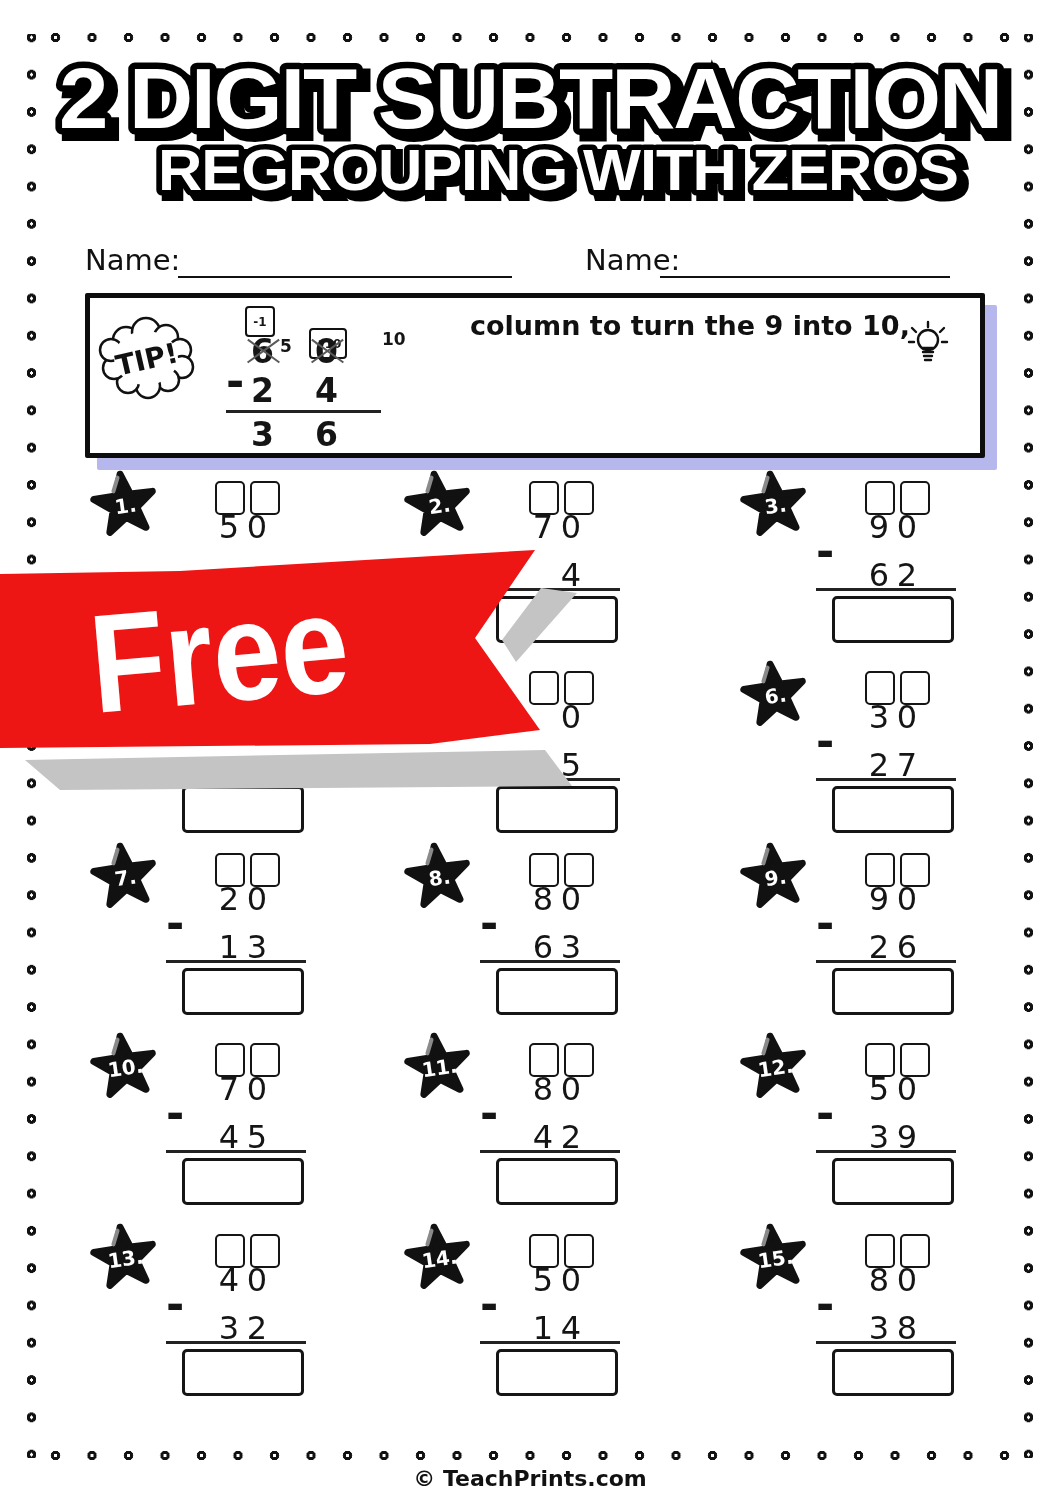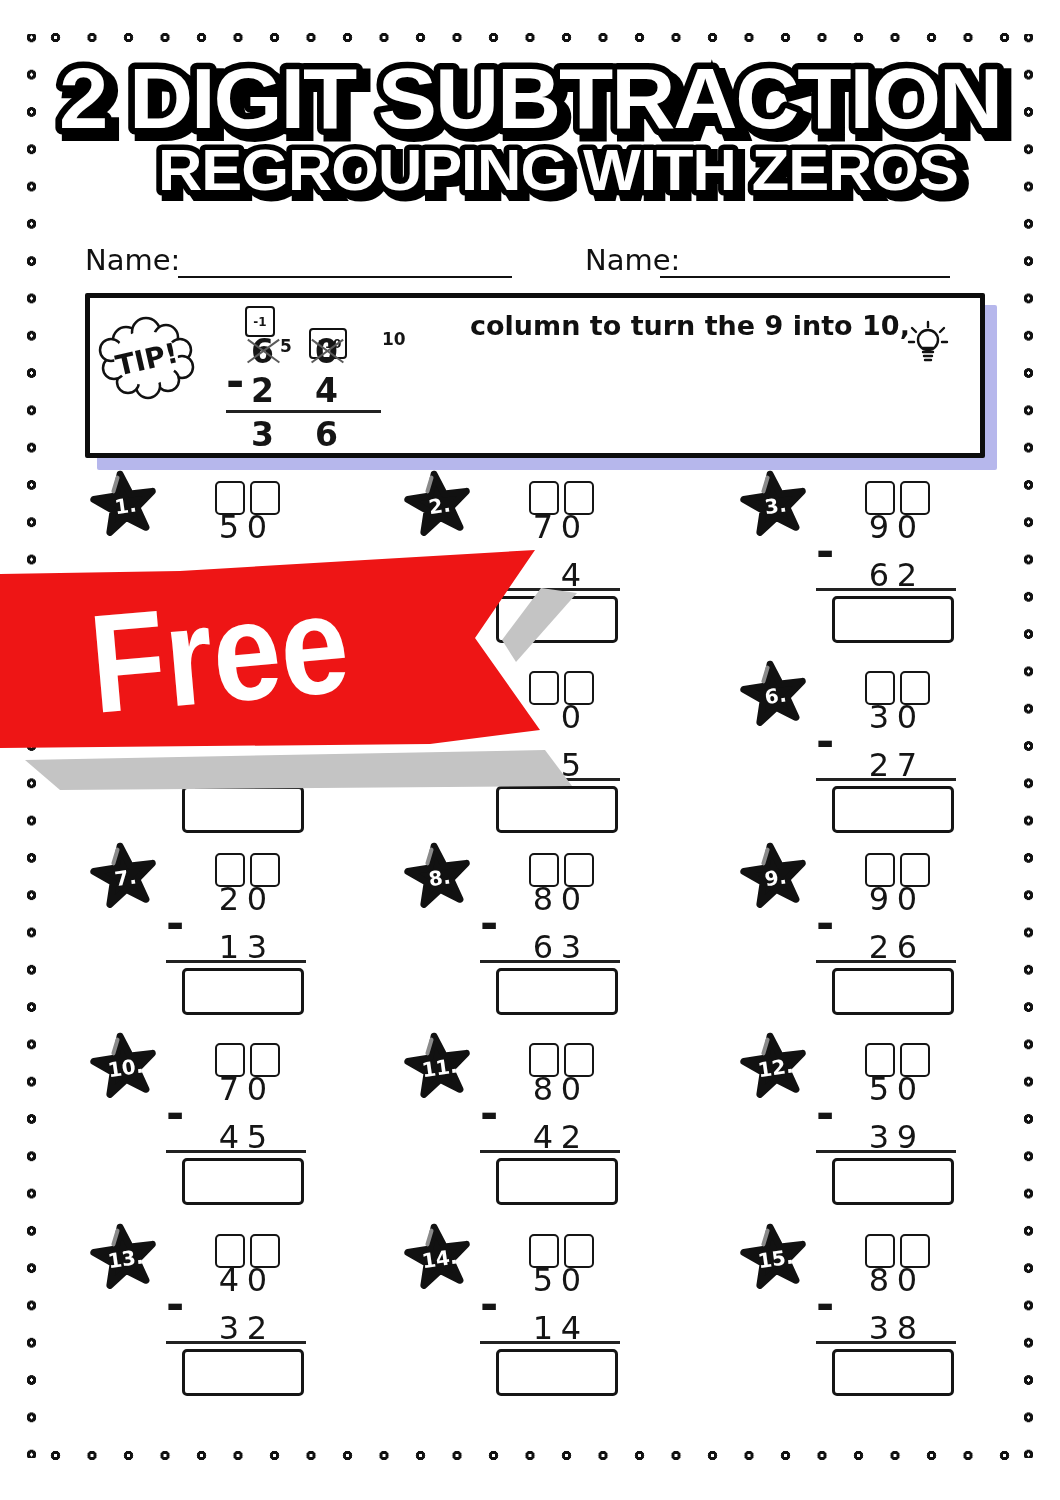--- a/index.html
+++ b/index.html
@@ -419,13 +419,14 @@
   </div>
 </div>
 
   <svg class="banner-svg" width="640" height="295" viewBox="0 0 640 295">
     <polygon points="25,215 545,205 572,241 60,245" fill="#c4c4c4"></polygon>
     <polygon points="541,43 577,48 516,117 502,95" fill="#c4c4c4"></polygon>
     <polygon points="0,29 180,26 535,5 475,93 540,185 430,199 0,203" fill="#ee1515"></polygon>
     <text class="banner-text" x="95" y="168" font-size="140" textLength="258" lengthAdjust="spacingAndGlyphs" transform="rotate(-5 95 168)">Free</text>
   </svg>
 
+  <div class="footer">© TeachPrints.com</div>
 </div>
 
 </body></html>

